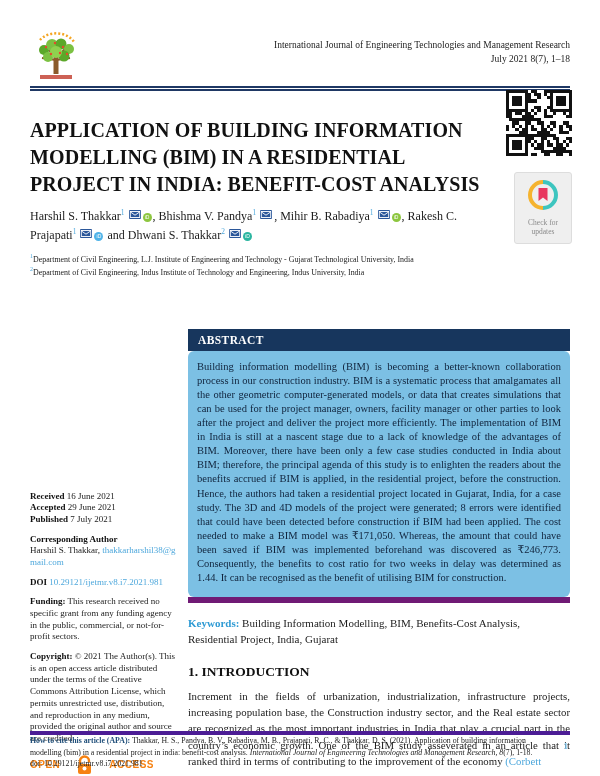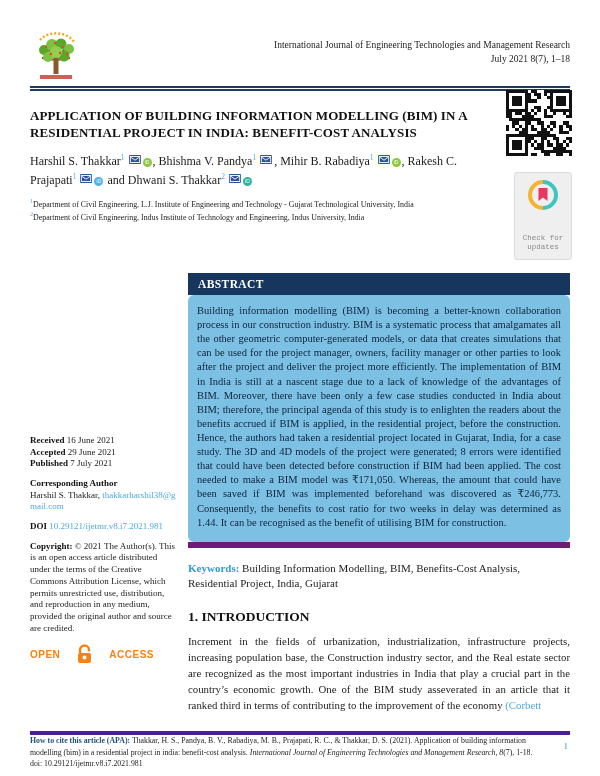--- a/index.html
+++ b/index.html
@@ -11,36 +11,36 @@
     color:#1c1c1c; padding:34px 30px 0 30px;
   }
   
   .header-row { display:flex; align-items:flex-start; }
   .logo-box { width:52px; height:52px; flex:0 0 52px; margin-top:-2px; }
   .head-left { margin-left:8px; font-size:9.5px; line-height:1.5; padding-top:4px; }
   .head-right { margin-left:auto; text-align:right; font-size:9.5px; line-height:1.5; padding-top:4px; }
   .head-rule { border:none; border-top:5px double #1F3864; margin-top:2px; }
   
   .content-left { padding-right:88px; }
-  .article-title { margin-top:16px; font-size:13px; font-weight:bold; line-height:1.34; color:#111; letter-spacing:.1px; }
+  .article-title { margin-top:26px; font-size:20px; font-weight:bold; line-height:1.34; color:#111; letter-spacing:.1px; }
   .authors { margin-top:9px; font-size:12px; line-height:1.5; }
   .authors sup { color:#4FA8DC; font-size:7.5px; }
   .env { display:inline-block; margin:0 2px 0 4px; vertical-align:1px; }
   .orcid { display:inline-block; width:9px; height:9px; border-radius:50%; color:#fff;
            font-family:"Liberation Sans",sans-serif; font-size:5px; line-height:9px; text-align:center;
            vertical-align:1px; margin-right:1px; }
   .affils { margin-top:8px; font-size:7.9px; line-height:1.45; color:#222; }
   .affils sup { color:#4FA8DC; font-size:6px; }
   
   .qr-wrap { position:absolute; top:90px; right:28px; width:66px; height:66px; background:#fff; }
   .qr-grid { width:100%; height:100%; display:grid; grid-template-columns:repeat(21,1fr); grid-template-rows:repeat(21,1fr); }
   .qr-grid div { background:transparent; } .qr-grid div.on { background:#111; }
   .badge { position:absolute; top:172px; right:28px; width:58px; padding:7px 3px 6px 3px;
            background:#EFEFEF; border:1px solid #DDD; border-radius:3px; text-align:center; cursor:pointer; }
-  .badge-text { font-family:Liberation Mono, monospace; font-size:7.5px; line-height:1.25; color:#8a8a8a; margin-top:20px; }
+  .badge-text { font-family:Liberation Serif, serif; font-size:7.5px; line-height:1.25; color:#8a8a8a; margin-top:4px; }
   
   .main-row { display:flex; margin-top:50px; }
   .left-col { flex:0 0 146px; padding-top:162px; font-size:9px; line-height:1.3; color:#222; }
   .left-col .blk { margin-bottom:8px; }
   .left-col b { color:#111; }
   a.lnk, .lnk { color:#4FA8DC; text-decoration:none; cursor:pointer; word-break:break-all; }
   .oa-logo { margin-top:10px; display:flex; align-items:center; gap:16px;
              font-family:"Liberation Sans",sans-serif; font-weight:bold; font-size:10px; color:#F68212; letter-spacing:.5px; }
   
   .right-col { flex:1; margin-left:12px; }
@@ -589,20 +589,23 @@
         <div><b>Published</b><span> 7 July 2021</span></div>
       </div>
       <div class="blk">
         <div><b>Corresponding Author</b></div>
         <span>Harshil S. Thakkar, </span><a class="lnk">thakkarharshil38@gmail.com</a>
       </div>
       <div class="blk">
         <b>DOI </b><a class="lnk">10.29121/ijetmr.v8.i7.2021.981</a>
       </div>
       <div class="blk">
+        <b>Funding:</b><span> This research received no specific grant from any funding agency in the public, commercial, or not-for-profit sectors.</span>
+      </div>
+      <div class="blk">
         <b>Copyright:</b><span> © 2021 The Author(s). This is an open access article distributed under the terms of the Creative Commons Attribution License, which permits unrestricted use, distribution, and reproduction in any medium, provided the original author and source are credited.</span>
       </div>
       <div class="oa-logo">
         <span>OPEN</span>
         <svg width="17" height="20" viewBox="0 0 17 20">
           <path d="M4 9 V6 a4.5 4.5 0 0 1 9 0 V7.5" fill="none" stroke="#F68212" stroke-width="2.4"></path>
           <rect x="2" y="9" width="13" height="10" rx="2" fill="#F68212"></rect>
           <circle cx="8.5" cy="13.5" r="2" fill="#fff"></circle>
         </svg>
         <span>ACCESS</span>

